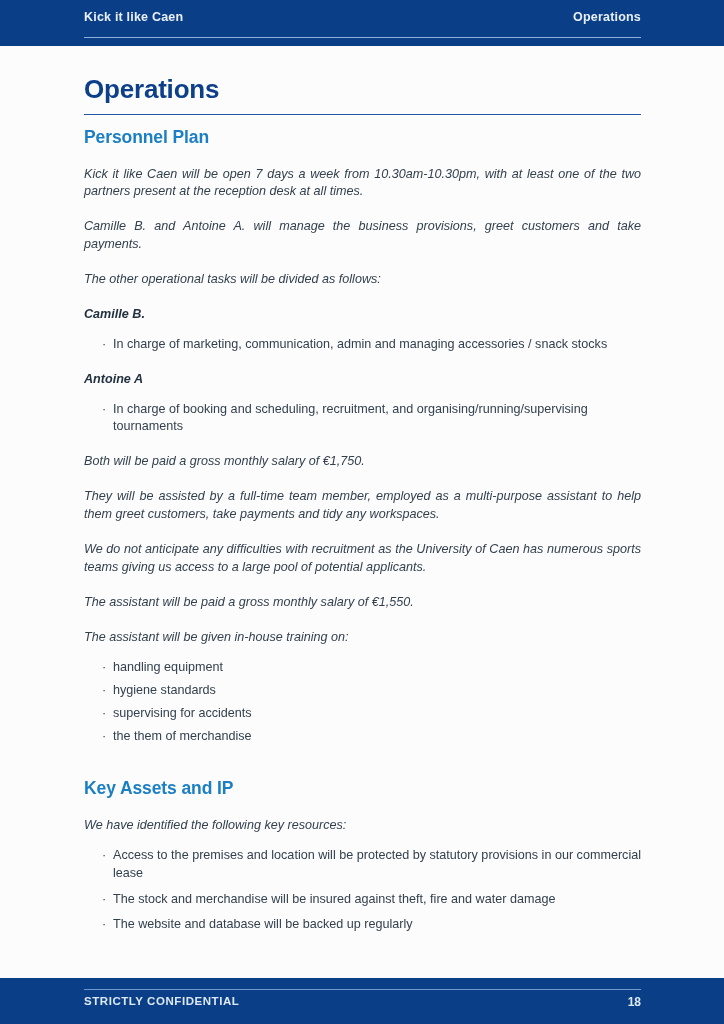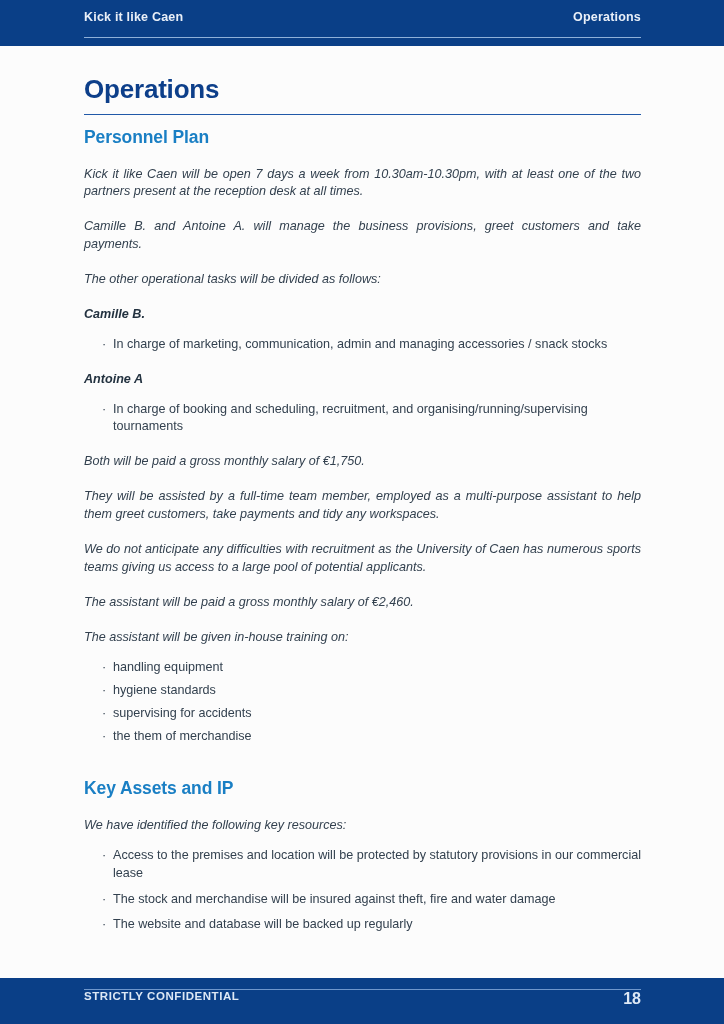--- a/index.html
+++ b/index.html
@@ -149,31 +149,32 @@
   }
   .footer-inner {
     position: absolute;
     left: 84px;
     right: 83px;
     top: 11px;
     border-top: 1.6px solid #6f97cc;
     display: flex;
     justify-content: space-between;
     align-items: flex-start;
+    padding-top: 5px;
   }
   .footer-left {
     color: #dde8f5;
     font-size: 11.5px;
     font-weight: 700;
     letter-spacing: 0.55px;
     white-space: nowrap;
   }
   .footer-right {
     color: #dde8f5;
-    font-size: 16px;
+    font-size: 12px;
     font-weight: 700;
     white-space: nowrap;
   }
 </style>
 </head>
 <body>
 
 <div class="page">
 
   <div class="header-band">
@@ -208,21 +209,21 @@
       <li><span class="bullet-dot">·</span><span>In charge of booking and scheduling, recruitment, and organising/running/supervising tournaments</span></li>
     </ul>
 
     <p class="para">Both will be paid a gross monthly salary of €1,750.</p>
 
     <p class="para">They will be assisted by a full-time team member, employed as a multi-purpose assistant to help them greet customers, take payments and tidy any workspaces.</p>
 
 
     <p class="para">We do not anticipate any difficulties with recruitment as the University of Caen has numerous sports teams giving us access to a large pool of potential applicants.</p>
 
-    <p class="para">The assistant will be paid a gross monthly salary of €2,460.</p>
+    <p class="para">The assistant will be paid a gross monthly salary of €1,550.</p>
 
     <p class="para">The assistant will be given in-house training on:</p>
 
     <ul class="bullets tight single">
       <li><span class="bullet-dot">·</span><span>handling equipment</span></li>
       <li><span class="bullet-dot">·</span><span>hygiene standards</span></li>
       <li><span class="bullet-dot">·</span><span>supervising for accidents</span></li>
       <li><span class="bullet-dot">·</span><span>the them of merchandise</span></li>
     </ul>
 

